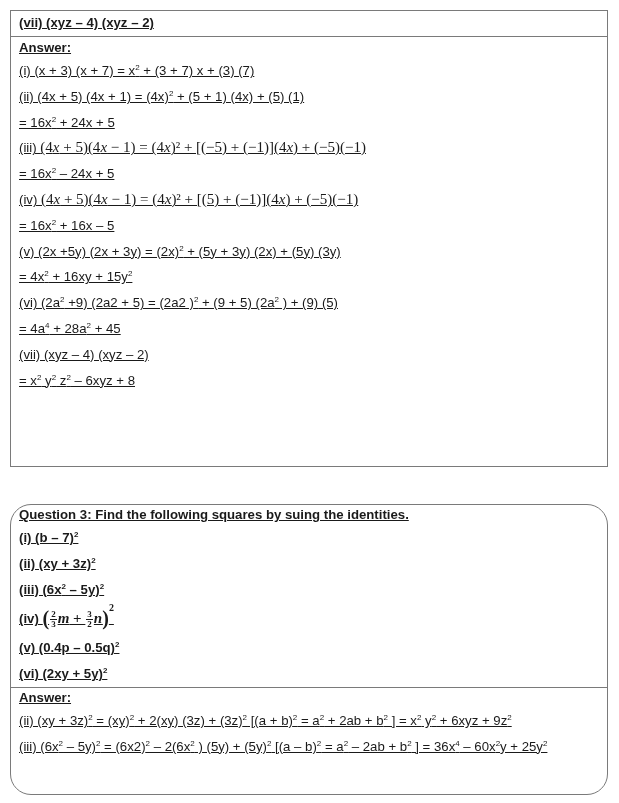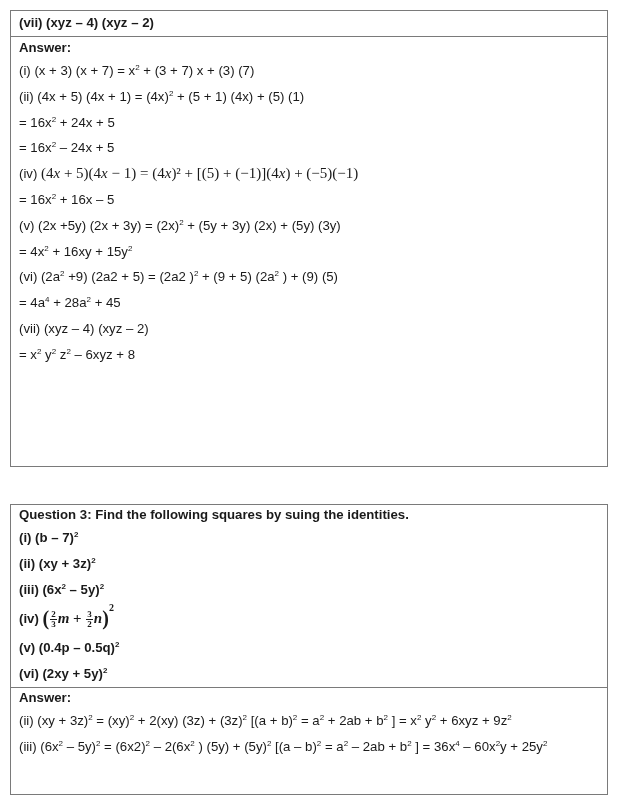--- a/index.html
+++ b/index.html
@@ -5,25 +5,25 @@
     html, body { margin: 0; padding: 0; background: #ffffff; }
     body {
       width: 619px; height: 803px; position: relative; overflow: hidden;
       font-family: "Liberation Sans", sans-serif; color: #1a1a1a;
     }
     .box {
       position: absolute; left: 10px; width: 598px;
       border: 1.5px solid #7a7a7a; box-sizing: border-box;
     }
     .box1 { top: 10px; height: 457px; }
-    .box2 { top: 504px; height: 291px; }
+    .box2 { top: 504px; height: 291px; border-radius: 21px; }
     .section { padding: 0 8px; box-sizing: border-box; }
     .divider { border-top: 1.5px solid #7a7a7a; }
     .line {
-      font-size: 13.2px; line-height: 25.8px; white-space: nowrap; height: 25.8px;
+      font-size: 13.2px; line-height: 25.8px; white-space: nowrap; height: 25.8px; text-decoration: underline;
     }
     .bold { font-weight: bold; }
     .math { font-family: "Liberation Serif", serif; font-size: 15px; }
     .math i { font-style: italic; }
     sup { font-size: 8px; vertical-align: 5px; line-height: 0; }
     .frac { display: inline-block; vertical-align: middle; text-align: center; font-size: 9px; line-height: 9px; margin: 0 1px; }
     .frac span { display: block; }
     .frac .num { border-bottom: 1px solid #1a1a1a; padding: 0 1px; }
     .bigparen { font-size: 20px; font-family: "Liberation Serif", serif; vertical-align: -2px; }
   </style>
@@ -34,20 +34,21 @@
   <div class="section" style="height:25px;">
     <div class="line bold" style="line-height:24px;height:24px;">(vii) (xyz – 4) (xyz – 2)</div>
   </div>
   <div class="divider"></div>
   <div class="section">
     <div class="line bold" style="line-height:21px;height:21px;">Answer:</div>
     <div id="box1-lines">
         <div class="line">(i) (x + 3) (x + 7) = x<sup>2</sup> + (3 + 7) x + (3) (7)</div>
         <div class="line">(ii) (4x + 5) (4x + 1) = (4x)<sup>2</sup> + (5 + 1) (4x) + (5) (1)</div>
         <div class="line">= 16x<sup>2</sup> + 24x + 5</div>
+        <div class="line">(iii) <span class="math">(4<i>x</i> + 5)(4<i>x</i> − 1) =  (4<i>x</i>)² +  [(−5) + (−1)](4<i>x</i>) +  (−5)(−1)</span></div>
         <div class="line">= 16x<sup>2</sup> – 24x + 5</div>
         <div class="line">(iv) <span class="math">(4<i>x</i> + 5)(4<i>x</i> − 1) =  (4<i>x</i>)² +  [(5) + (−1)](4<i>x</i>) +  (−5)(−1)</span></div>
         <div class="line">= 16x<sup>2</sup> + 16x – 5</div>
         <div class="line">(v) (2x +5y) (2x + 3y) = (2x)<sup>2</sup> + (5y + 3y) (2x) + (5y) (3y)</div>
         <div class="line">= 4x<sup>2</sup> + 16xy + 15y<sup>2</sup></div>
         <div class="line">(vi) (2a<sup>2</sup> +9) (2a2 + 5) = (2a2 )<sup>2</sup> + (9 + 5) (2a<sup>2</sup> ) + (9) (5)</div>
         <div class="line">= 4a<sup>4</sup> + 28a<sup>2</sup> + 45</div>
         <div class="line">(vii) (xyz – 4) (xyz – 2)</div>
         <div class="line">= x<sup>2</sup> y<sup>2</sup> z<sup>2</sup> – 6xyz + 8</div>
       </div>

